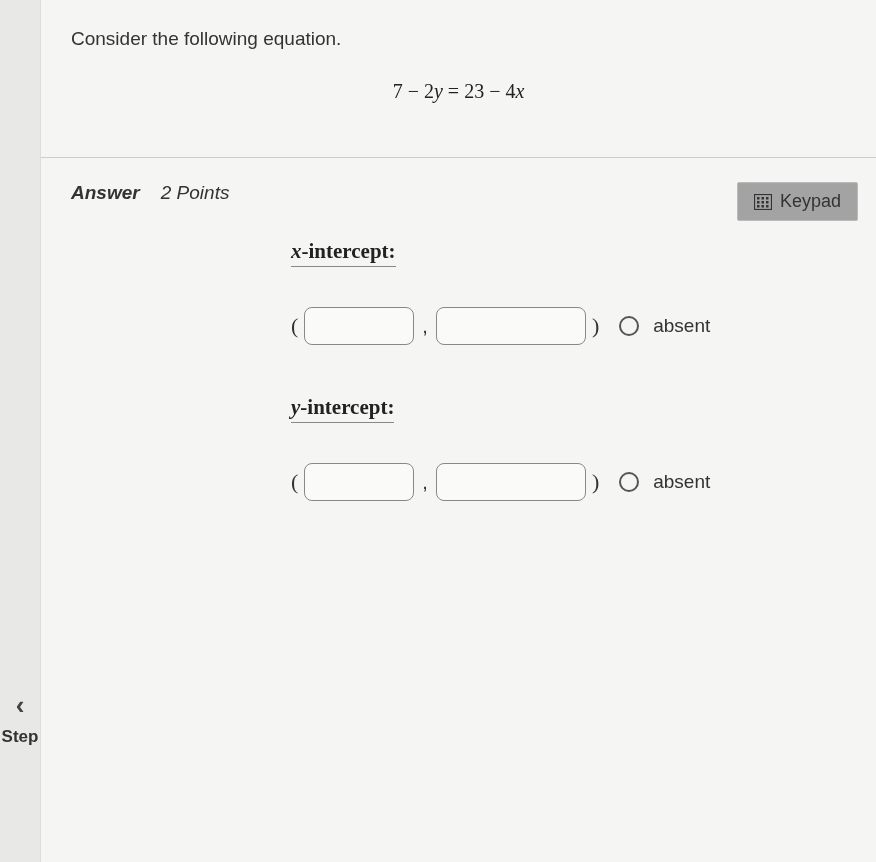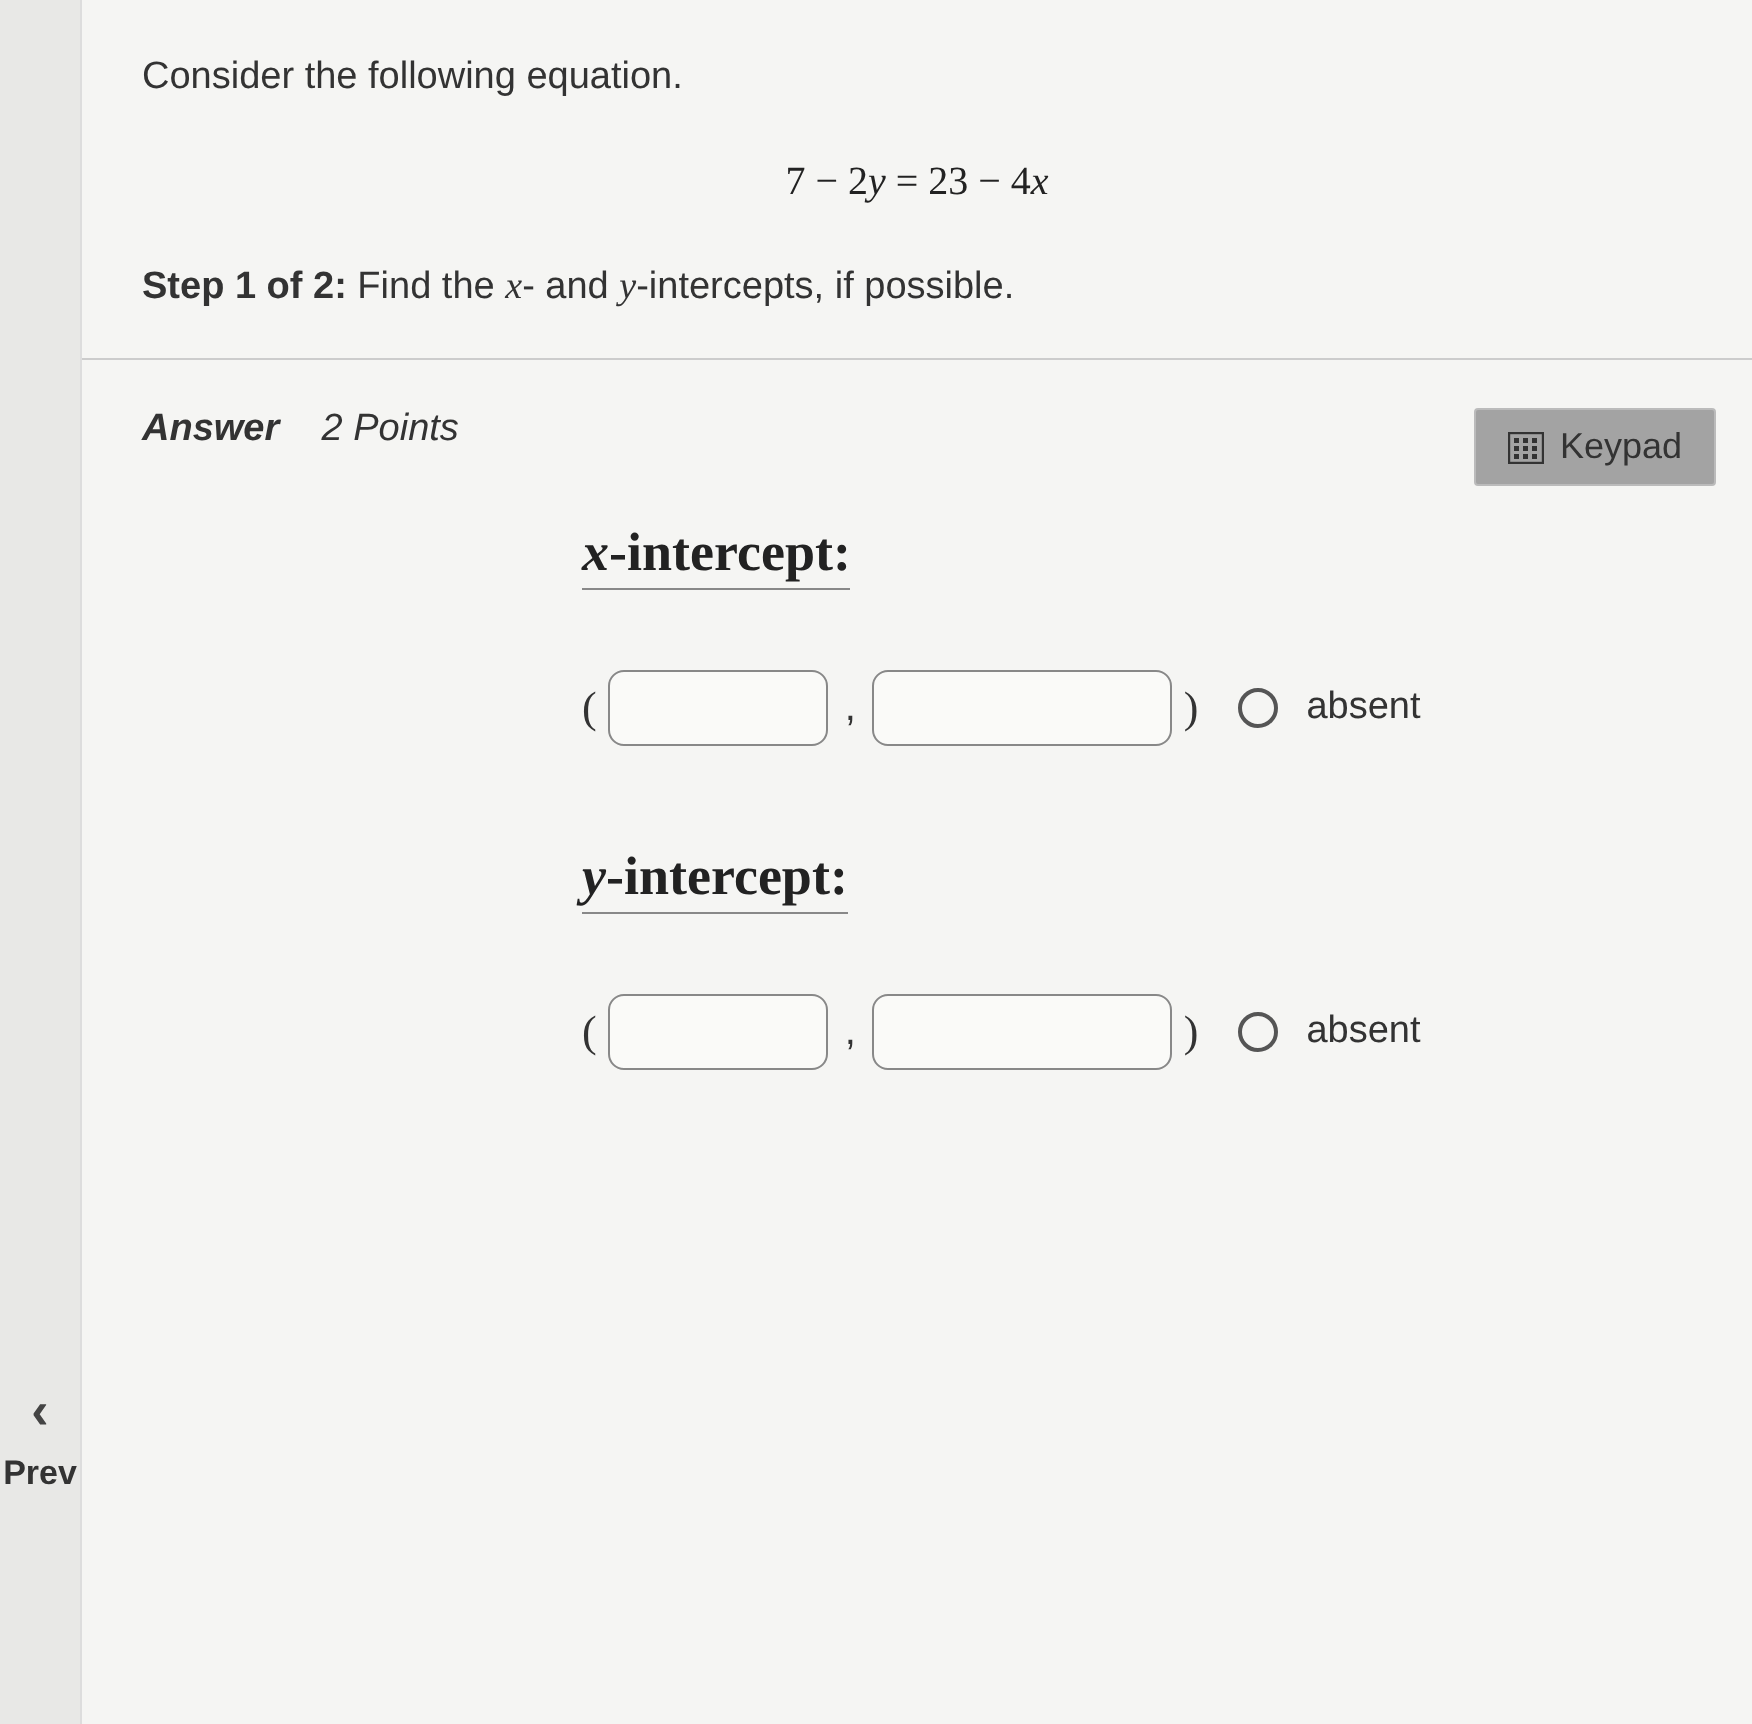--- a/index.html
+++ b/index.html
@@ -98,21 +98,21 @@
       font-size: 19px;
       color: #333;
       line-height: 1.5;
       margin-bottom: 50px;
     }
     .intercepts {
       margin-left: 220px;
     }
     .intercept-label {
       font-family: 'Times New Roman', serif;
-      font-size: 27px;
+      font-size: 21px;
       color: #222;
       border-bottom: 1px solid #888;
       display: inline-block;
       padding-bottom: 2px;
       margin-bottom: 40px;
     }
     .intercept-label .ivar {
       font-style: italic;
     }
     .intercept-label .bold {
@@ -182,23 +182,20 @@
   </style>
 </head>
 <body>
 
 <div class="main-panel">
 
   <div class="question-section">
     <div class="prompt">Consider the following equation.</div>
     <div class="equation">
       <span>7 − 2</span><span class="var">y</span><span> = 23 − 4</span><span class="var">x</span>
-    </div>
-    <div class="step-line">
-      <span class="bold">Step 1 of 2:</span><span> Find the </span><span class="ital">x</span><span>- and </span><span class="ital">y</span><span>-intercepts, if possible.</span>
     </div>
   </div>
 
   <div class="answer-section">
     <div class="answer-header">
       <div class="answer-label">
         <span class="bold">Answer</span>
         &nbsp;&nbsp;
         <span>2 Points</span>
       </div>
@@ -253,14 +250,14 @@
         <span class="radio-circle"></span>
         <span class="absent-label">absent</span>
       </div>
 
     </div>
   </div>
 </div>
 
 <div class="prev-nav">
   <div class="chevron-left">‹</div>
-  <div class="prev-text">Prev</div>
+  <div class="prev-text">Step</div>
 </div>
 
 </body></html>

